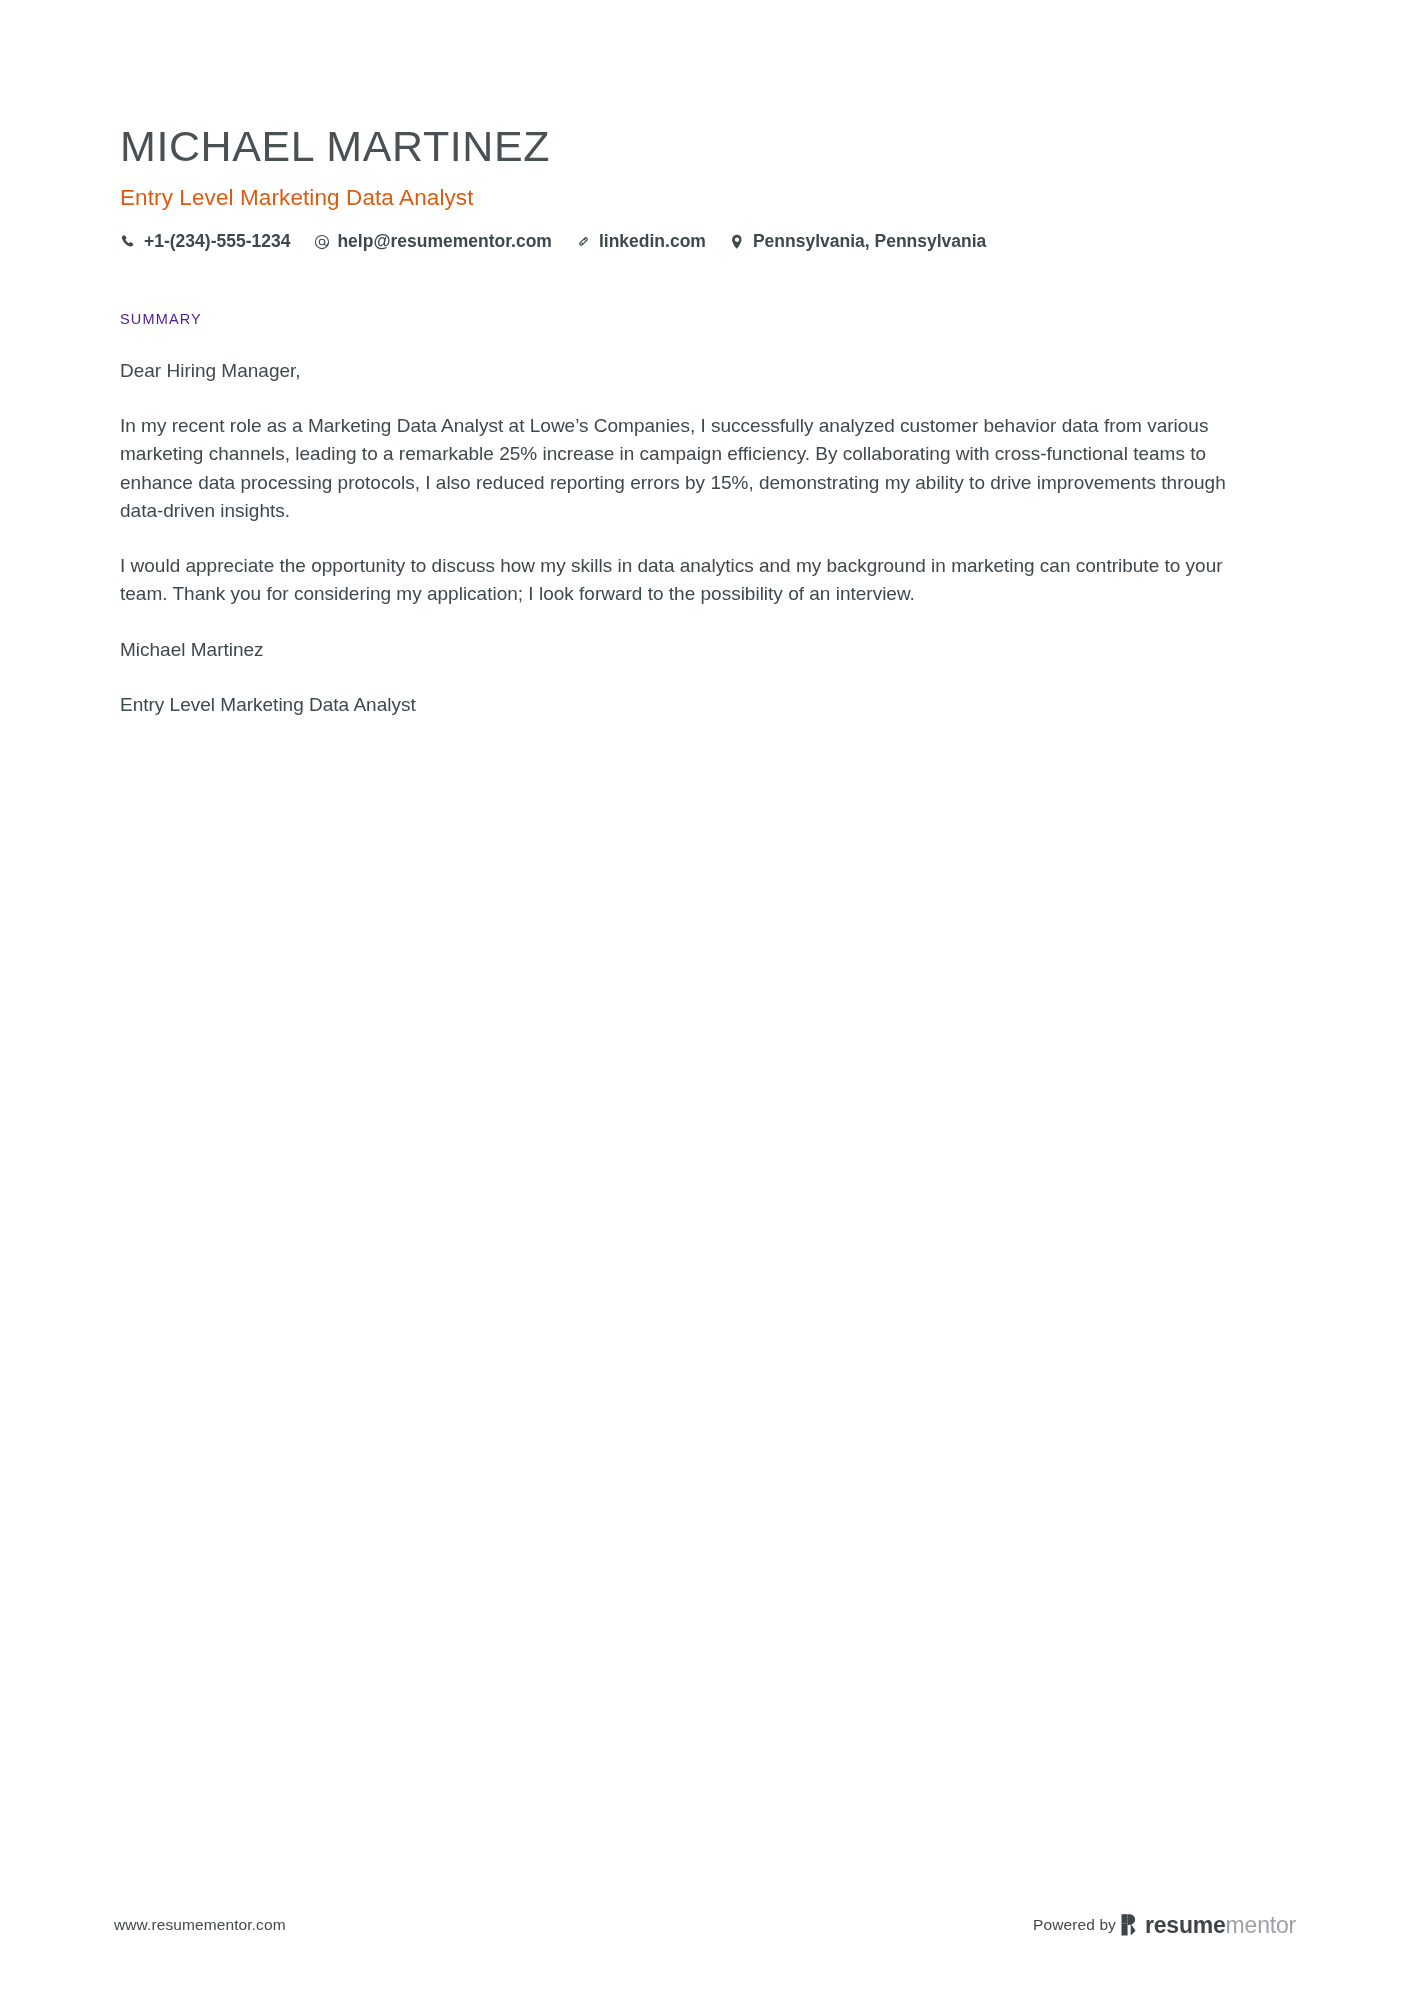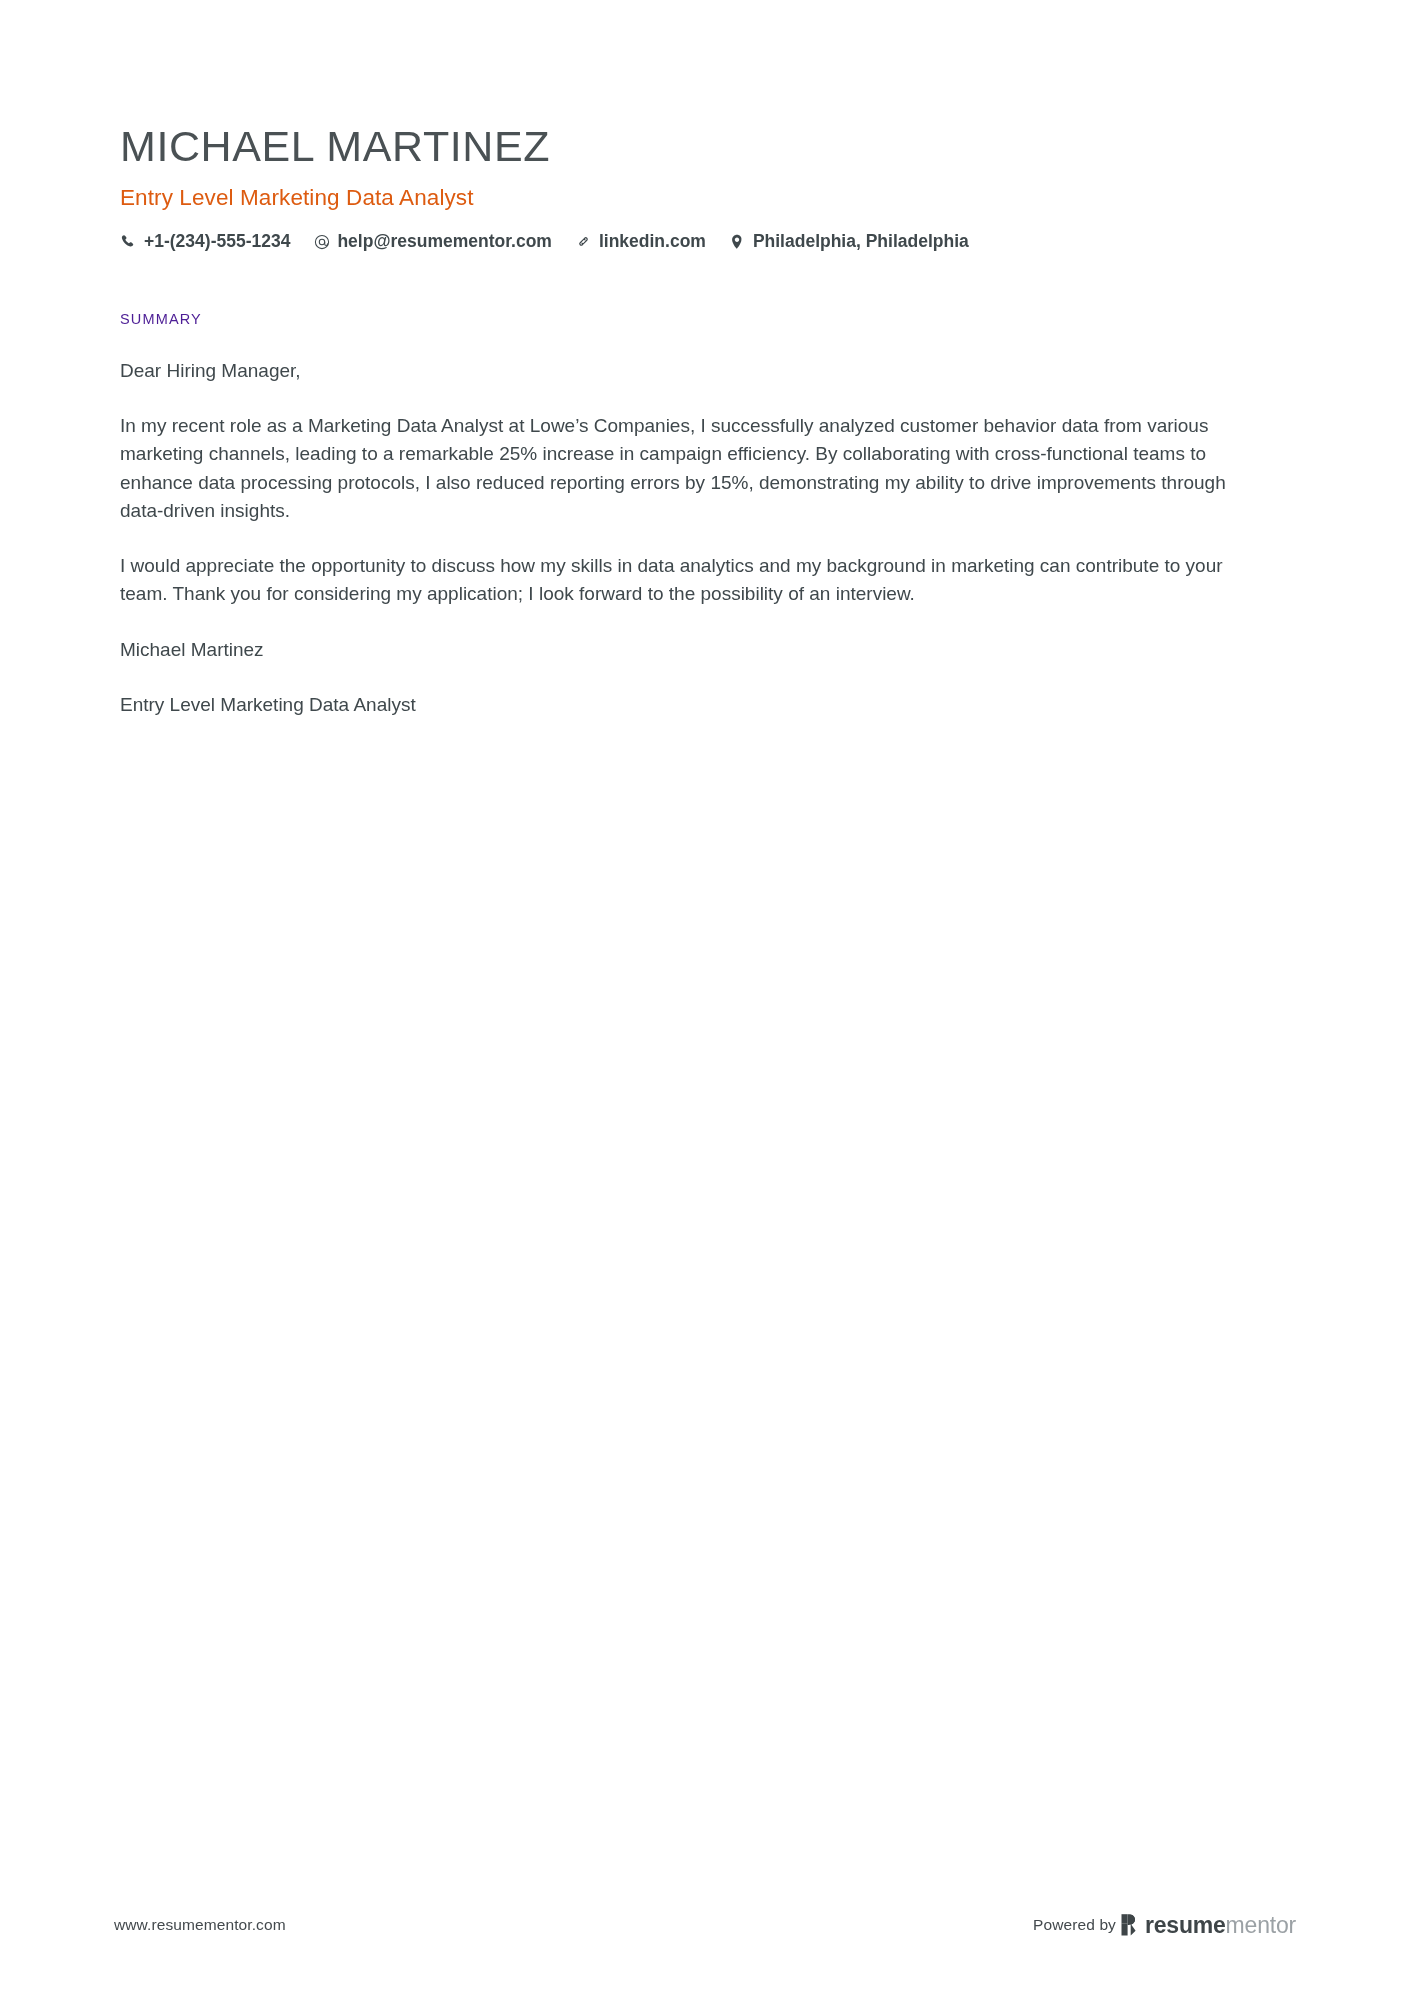--- a/index.html
+++ b/index.html
@@ -193,21 +193,21 @@
           </span>
           <span class="contact-text">linkedin.com</span>
         </div>
 
         <div class="contact-item">
           <span class="contact-icon">
             <svg width="14" height="16" viewBox="0 0 14 16" fill="currentColor">
               <path d="M7 .8C4.3.8 2.1 3 2.1 5.7c0 3.6 4.2 8.6 4.4 8.8.1.2.4.2.5 0 .2-.2 4.4-5.2 4.4-8.8C11.9 3 9.7.8 7 .8zm0 7.1c-1.2 0-2.2-1-2.2-2.2S5.8 3.5 7 3.5s2.2 1 2.2 2.2S8.2 7.9 7 7.9z"></path>
             </svg>
           </span>
-          <span class="contact-text">Philadelphia, Philadelphia</span>
+          <span class="contact-text">Pennsylvania, Pennsylvania</span>
         </div>
 
       </div>
     </div>
 
     <div class="section">
       <div class="section-label">SUMMARY</div>
 
       <div class="letter">
         <p>Dear Hiring Manager,</p>

